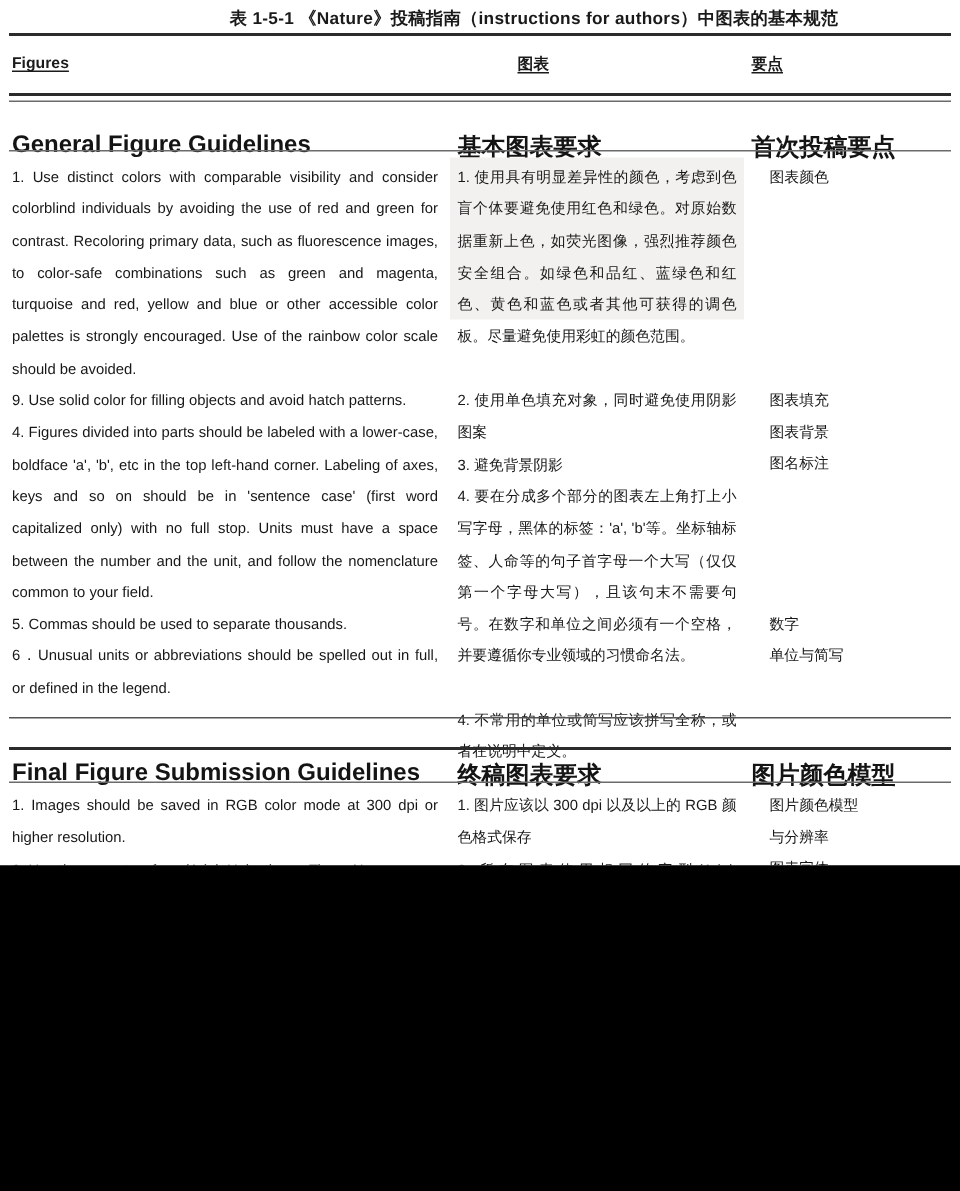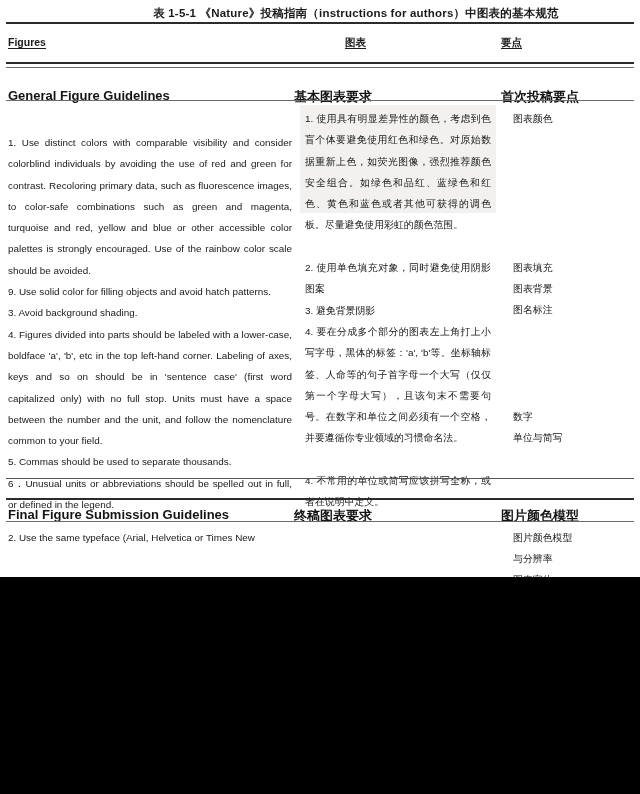--- a/index.html
+++ b/index.html
@@ -83,27 +83,27 @@
     text-decoration: underline;
     text-underline-offset: 2px;
   }
   .colhead.c1 { left: 8px;  }
   .colhead.c2 { left: 305px; padding-left: 40px; }
   .colhead.c3 { left: 501px; }
 
   
   .sechead {
     position: absolute;
-    font-size: 13px;
+    font-size: 16px;
     font-weight: bold;
     color: #141414;
     white-space: nowrap;
   }
   .sechead.c1 { left: 8px;   }
-  .sechead.c2 { left: 294px; }
+  .sechead.c2 { left: 305px; }
   .sechead.c3 { left: 501px; }
 
   #sec1-head-row .sechead { top: 88px; }
   #sec2-head-row .sechead { top: 507px; }
 
   
   .col {
     position: absolute;
     color: #171717;
   }
@@ -123,21 +123,21 @@
     text-align: justify;
   }
 
   
   .col p {
     margin: 0;
     padding: 0;
   }
 
   
-  #sec1-en { top: 108px; margin-top: 24px; }
+  #sec1-en { top: 108px; }
   #sec1-zh { top: 108px; }
 
   
   #sec2-en { top: 527px; }
   #sec2-zh { top: 527px; }
 
   
   .zh-shade {
     position: absolute;
     left: 300px;
@@ -182,21 +182,20 @@
     <span class="sechead c3">首次投稿要点</span>
   </div>
 
   <div class="rule rule-hair" id="rule-sec1"></div>
 
   <div class="zh-shade"></div>
 
   <div class="col col-en" id="sec1-en">
     <p>1. Use distinct colors with comparable visibility and consider colorblind individuals by avoiding the use of red and green for contrast. Recoloring primary data, such as fluorescence images, to color-safe combinations such as green and magenta, turquoise and red, yellow and blue or other accessible color palettes is strongly encouraged. Use of the rainbow color scale should be avoided.</p>
     <p>9. Use solid color for filling objects and avoid hatch patterns.</p>
-    <p>3. Avoid background shading.</p>
     <p>4. Figures divided into parts should be labeled with a lower-case, boldface 'a', 'b', etc in the top left-hand corner. Labeling of axes, keys and so on should be in 'sentence case' (first word capitalized only) with no full stop. Units must have a space between the number and the unit, and follow the nomenclature common to your field.</p>
     <p>5. Commas should be used to separate thousands.</p>
     <p>6．Unusual units or abbreviations should be spelled out in full, or defined in the legend.</p>
   </div>
 
   <div class="col col-zh" id="sec1-zh">
     <p>1. 使用具有明显差异性的颜色，考虑到色盲个体要避免使用红色和绿色。对原始数据重新上色，如荧光图像，强烈推荐颜色安全组合。如绿色和品红、蓝绿色和红色、黄色和蓝色或者其他可获得的调色板。尽量避免使用彩虹的颜色范围。</p>
     <p style="height:21.3px"></p>
     <p>2. 使用单色填充对象，同时避免使用阴影图案</p>
     <p>3. 避免背景阴影</p>
@@ -220,23 +219,28 @@
 
   <div id="sec2-head-row">
     <span class="sechead c1">Final Figure Submission Guidelines</span>
     <span class="sechead c2">终稿图表要求</span>
     <span class="sechead c3">图片颜色模型</span>
   </div>
 
   <div class="rule rule-hair" id="rule-sec2"></div>
 
   <div class="col col-en clipped-row" id="sec2-en">
+    <p>1. Images should be saved in RGB color mode at 300 dpi or higher resolution.</p>
     <p>2. Use the same typeface (Arial, Helvetica or Times New</p>
   </div>
 
+  <div class="col col-zh clipped-row" id="sec2-zh">
+    <p>1. 图片应该以 300 dpi 以及以上的 RGB 颜色格式保存</p>
+    <p>2. 所有图表使用相同的字型(Arial, Helvetica or Times</p>
+  </div>
 
   <div>
     <span class="kp-item" style="top:527px">图片颜色模型</span>
     <span class="kp-item" style="top:548px">与分辨率</span>
     <span class="kp-item" style="top:569px">图表字体</span>
   </div>
 
 </div>
 
 <div class="black-area"></div>

